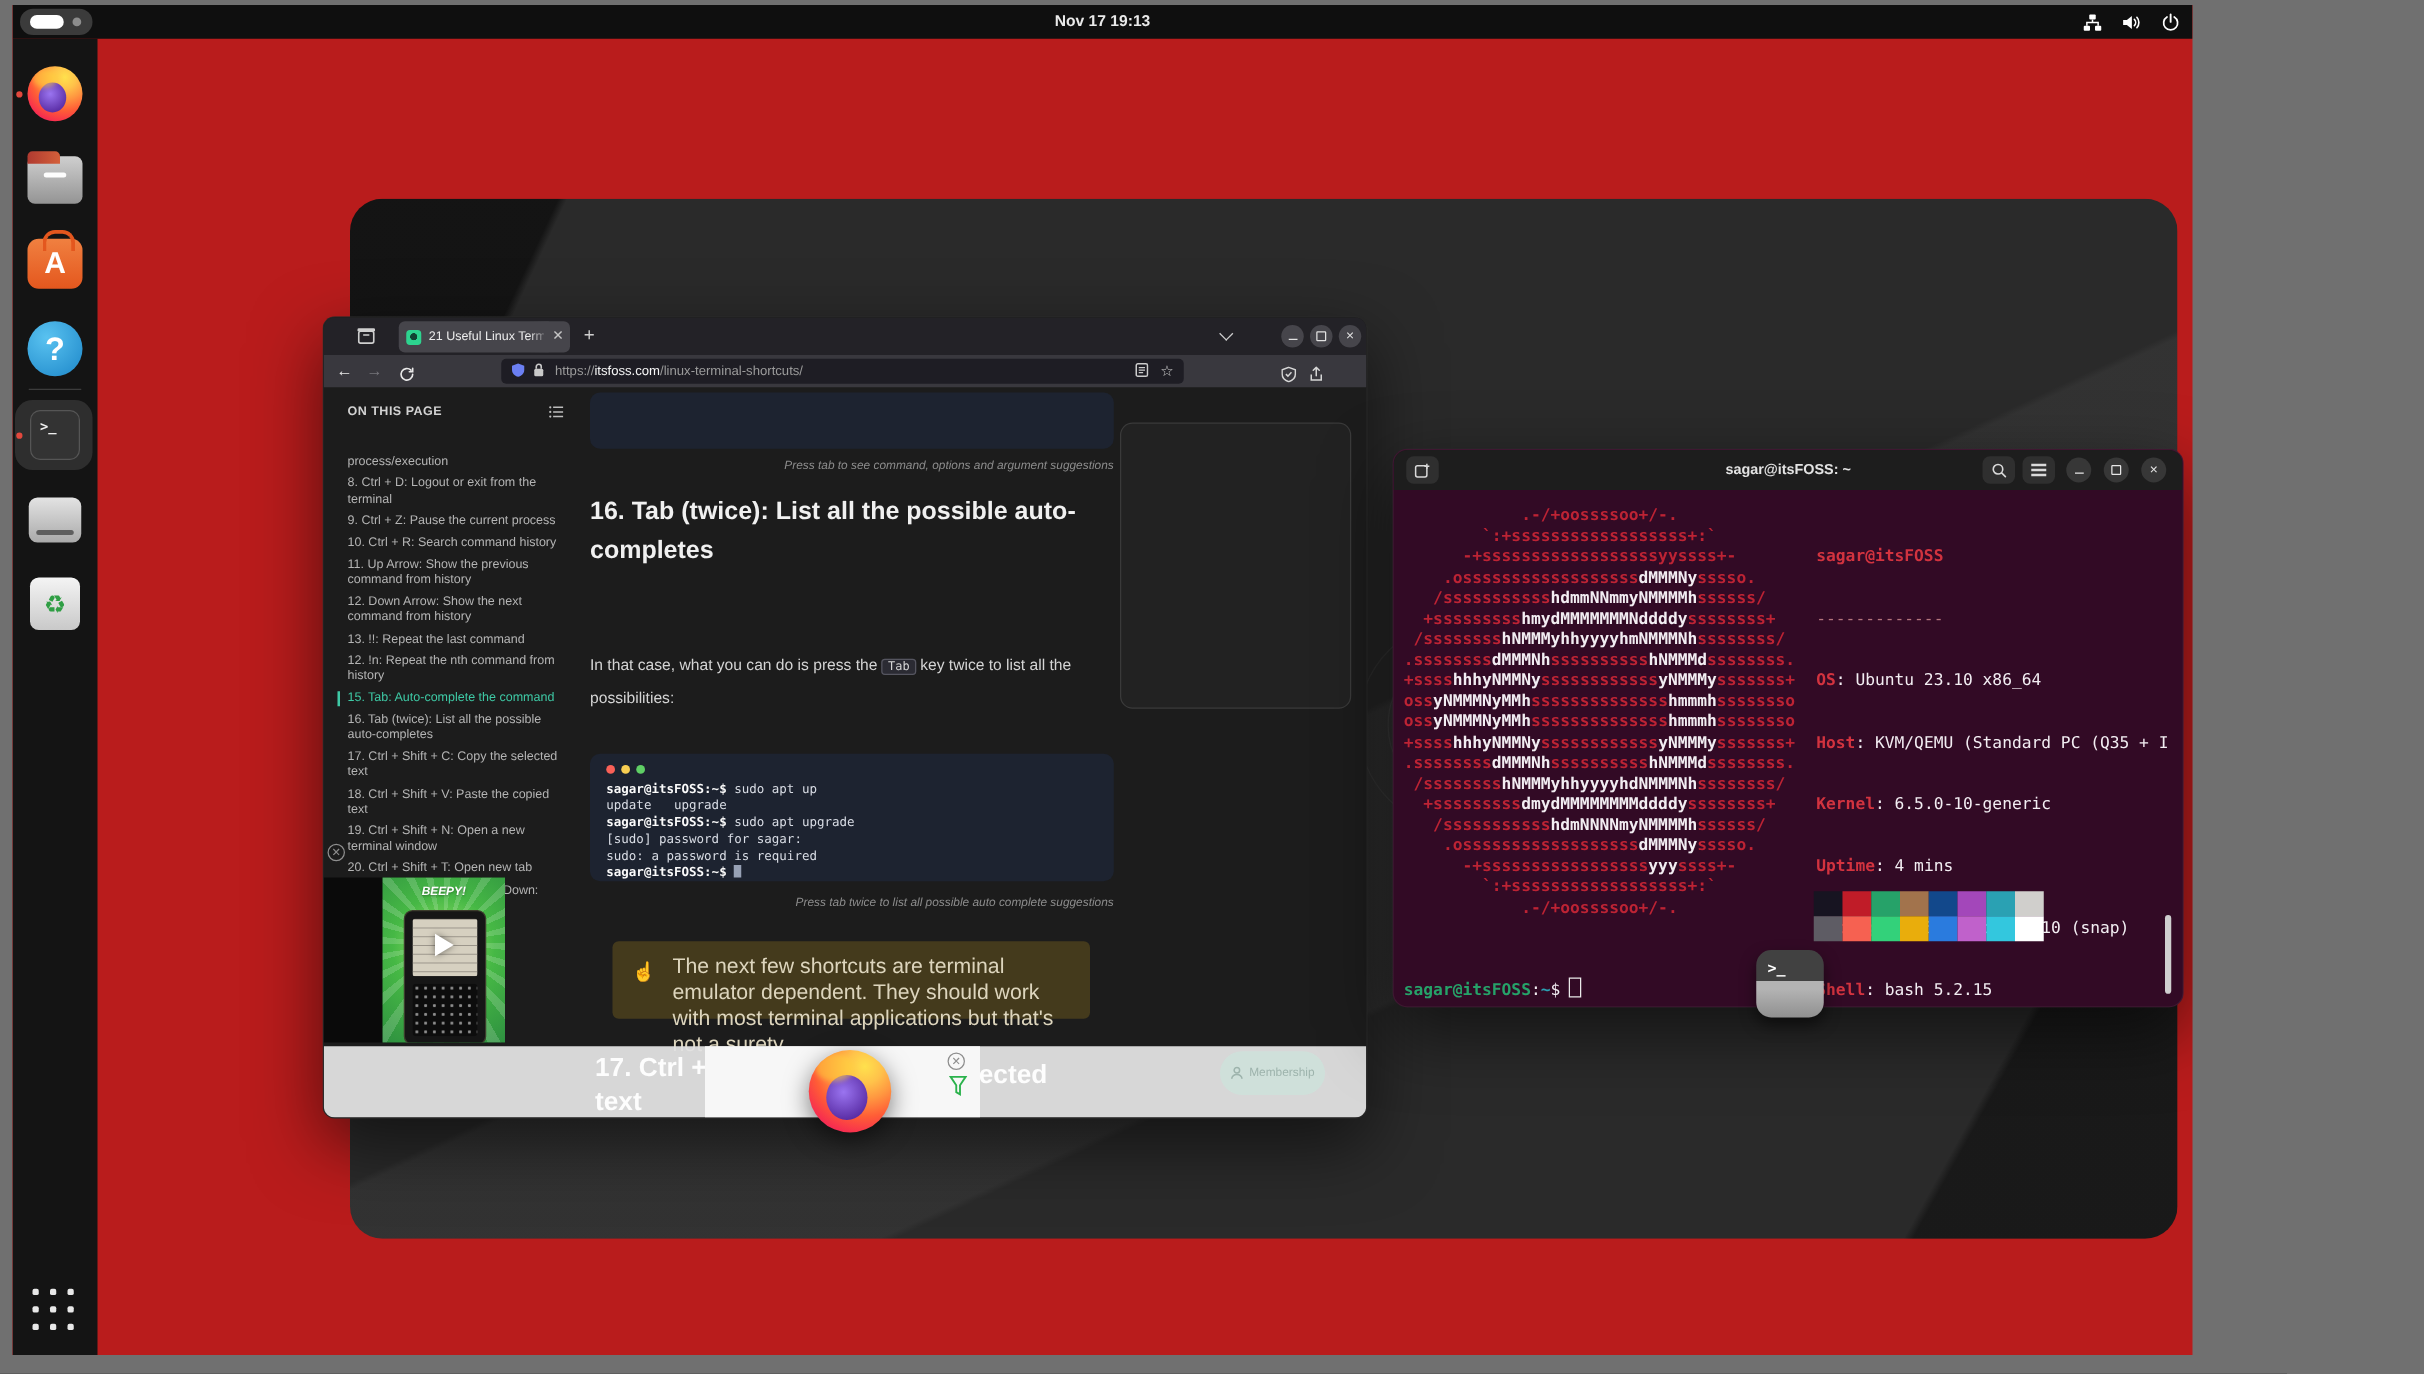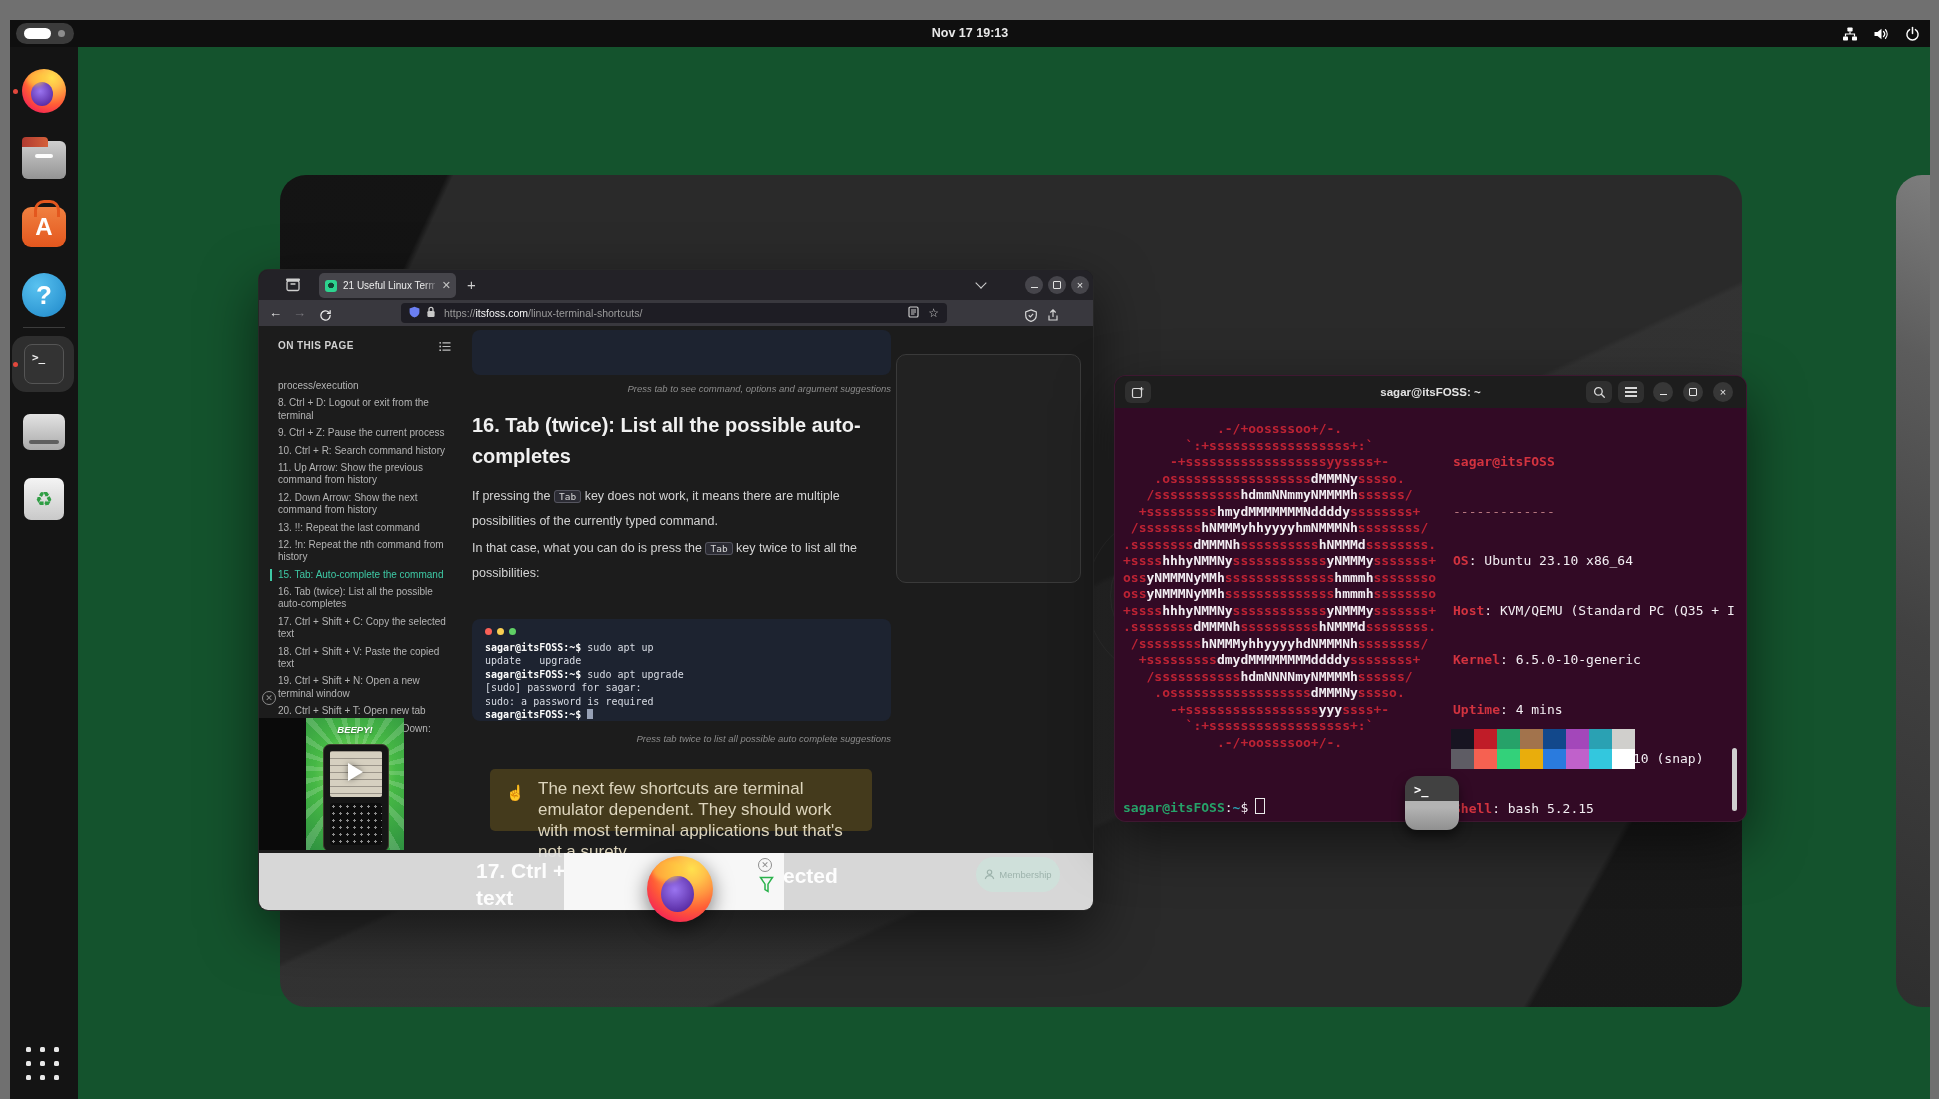--- a/index.html
+++ b/index.html
@@ -1,18 +1,18 @@
 <!DOCTYPE html>
 <html><head>
 <meta charset="utf-8">
 <style>
   html,body{margin:0;padding:0}
   body{width:1939px;height:1099px;background:#707070;position:relative;overflow:hidden;
        font-family:"Liberation Sans",sans-serif;}
-  .screen{position:absolute;left:10px;top:20px;width:1920px;height:1080px;background:#14532d;overflow:hidden}
+  .screen{position:absolute;left:10px;top:4px;width:1744px;height:1080px;background:#b91c1c;overflow:hidden}
 
   
   .topbar{position:absolute;left:0;top:0;right:0;height:27px;background:#0f0f0f;z-index:60}
   .ws-pill{position:absolute;left:6px;top:3px;width:58px;height:21px;background:#3b3b3b;border-radius:11px}
   .ws-current{position:absolute;left:8px;top:5px;width:27px;height:11px;background:#ffffff;border-radius:6px}
   .ws-dot{position:absolute;right:9px;top:7px;width:7px;height:7px;background:#8d8d8d;border-radius:50%}
   .clock{position:absolute;left:0;right:0;top:0;height:27px;line-height:27px;text-align:center;
          font-size:12.5px;font-weight:bold;color:#e9e9e9}
   .status{position:absolute;right:10px;top:0;height:27px;display:flex;align-items:center;gap:15px;z-index:2}
   .status svg{display:block}
@@ -384,21 +384,20 @@
         <div class="toc-item">17. Ctrl + Shift + C: Copy the selected text</div>
         <div class="toc-item">18. Ctrl + Shift + V: Paste the copied text</div>
         <div class="toc-item">19. Ctrl + Shift + N: Open a new terminal window</div>
         <div class="toc-item">20. Ctrl + Shift + T: Open new tab</div>
         <div class="toc-item">21. Ctrl + Tab or Ctrl + PageDown: Switch tabs</div>
       </div>
 
       <div class="codeblock cb1"></div>
       <div class="cap cap1">Press tab to see command, options and argument suggestions</div>
       <div class="h2">16. Tab (twice): List all the possible auto-completes</div>
-      <div class="para p1"><span>If pressing the </span><kbd>Tab</kbd><span> key does not work, it means there are multiple possibilities of the currently typed command.</span></div>
       <div class="para p2"><span>In that case, what you can do is press the </span><kbd>Tab</kbd><span> key twice to list all the possibilities:</span></div>
 
       <div class="codeblock cb2">
         <div class="mac-dots">
           <span style="background:#f96057"></span>
           <span style="background:#f8ce52"></span>
           <span style="background:#5fcf65"></span>
         </div>
         <div class="code-line"><span class="code-prompt">sagar@itsFOSS:~$</span><span> sudo apt up</span></div>
         <div class="code-line"><span class="code-prompt"></span><span>update   upgrade</span></div>

